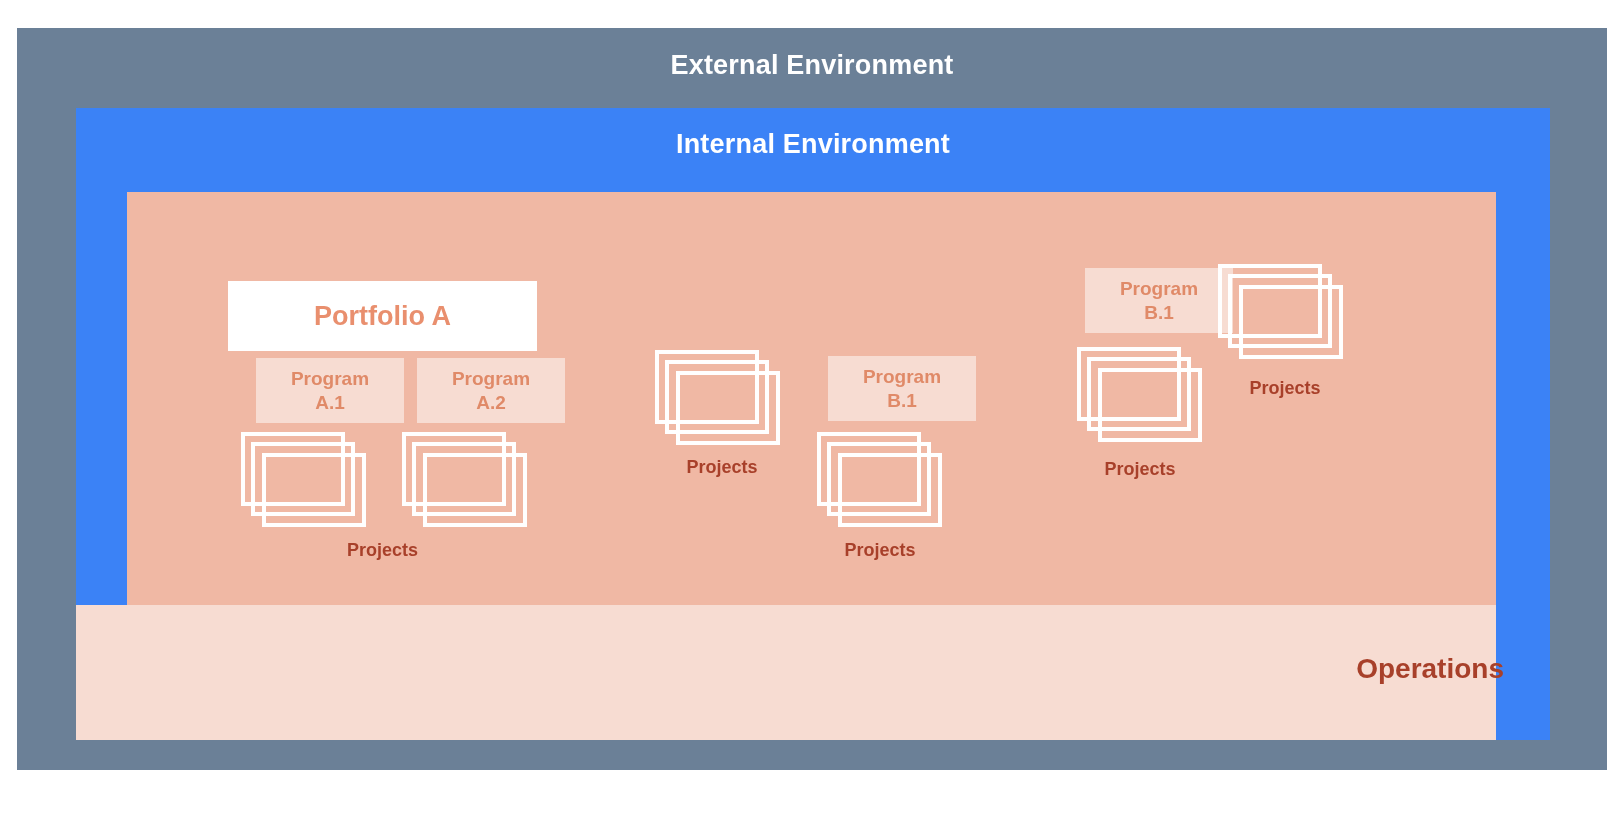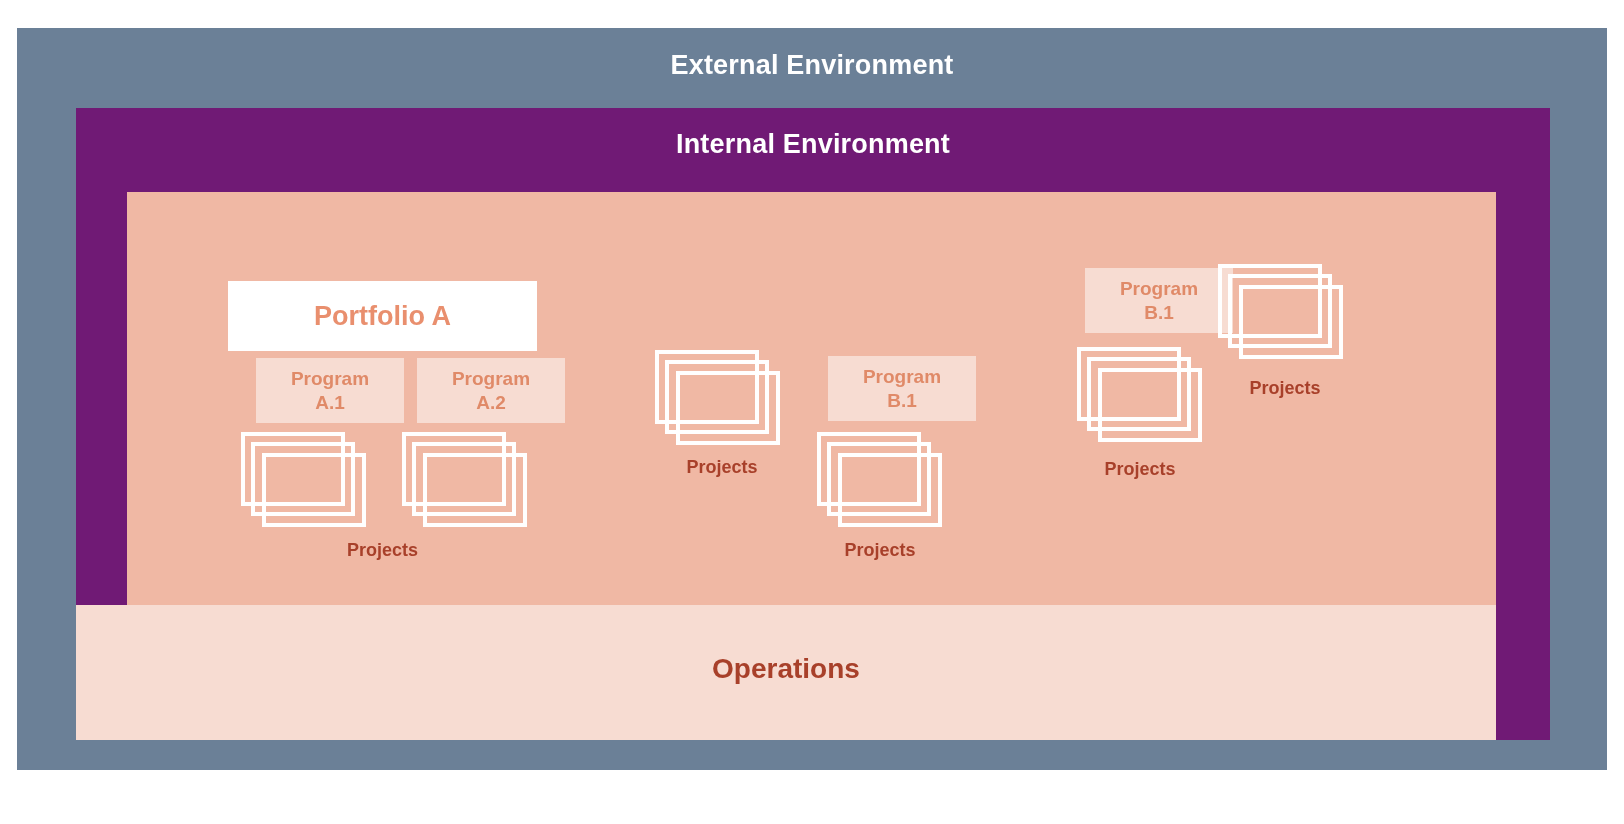--- a/index.html
+++ b/index.html
@@ -35,21 +35,21 @@
     width: 1590px;
     height: 742px;
     background: #6b8097;
   }
 
   #internal-env {
     left: 59px;   
     top: 80px;    
     width: 1474px;
     height: 632px;
-    background: #701a75;
+    background: #3b82f6;
     padding-left: 10px;
   }
 
   #system-layer {
     left: 51px;   
     top: 84px;    
     width: 1369px;
     height: 413px;
     background: #f0b8a4;
   }
@@ -72,24 +72,24 @@
     font-weight: bold;
     letter-spacing: 0.2px;
     white-space: nowrap;
   }
   #external-env-title { top: 22px;  font-size: 27px; }
   #internal-env-title { top: 21px;  font-size: 27px; }
   #system-title       { top: 16px;  font-size: 25px; }
 
   #operations-title {
     position: absolute;
-    left: 0;
+    left: 8px;
     top: 48px;
     width: 100%;
-    text-align: center;
+    text-align: right;
     color: #a8402a;
     font-weight: bold;
     font-size: 28px;
   }
 
   
   .portfolio-card {
     position: absolute;
     box-sizing: border-box;
     background: #ffffff;

